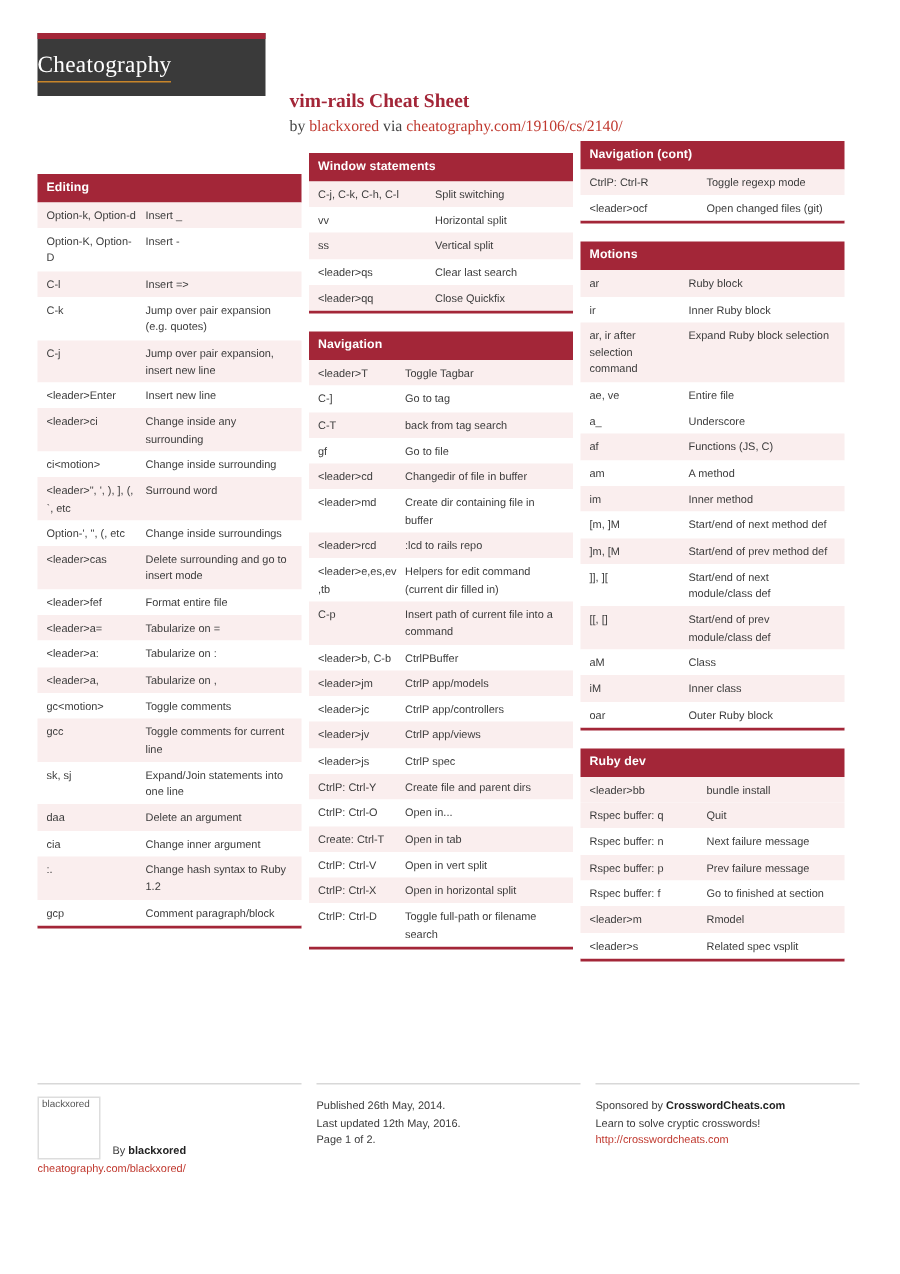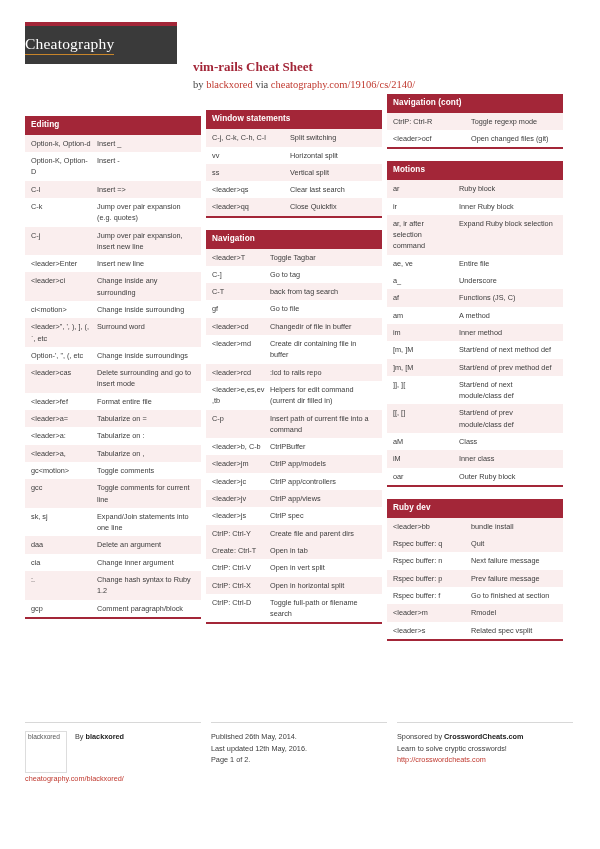--- a/index.html
+++ b/index.html
@@ -136,21 +136,21 @@
     width: 176px;
     flex: 0 0 176px;
     border-top: 1px solid #d8d8d8;
     padding-top: 8px;
     font-size: 7.3px;
     line-height: 1.6;
     color: #3c3c3c;
   }
   .foot-author {
     display: flex;
-    align-items: flex-start;
+    align-items: flex-end;
     gap: 8px;
   }
   .avatar {
     width: 42px;
     height: 42px;
     border: 1px solid #dddddd;
     background: #ffffff;
     box-sizing: border-box;
     font-size: 6.6px;
     color: #555555;
@@ -358,20 +358,24 @@
             <div class="cell-val">CtrlP app/views</div>
           </div>
           <div class="row even k-narrow">
             <div class="cell-key">&lt;leader&gt;js</div>
             <div class="cell-val">CtrlP spec</div>
           </div>
           <div class="row odd k-narrow">
             <div class="cell-key">CtrlP: Ctrl-Y</div>
             <div class="cell-val">Create file and parent dirs</div>
           </div>
+          <div class="row even k-narrow">
+            <div class="cell-key">CtrlP: Ctrl-O</div>
+            <div class="cell-val">Open in...</div>
+          </div>
           <div class="row odd k-narrow">
             <div class="cell-key">Create: Ctrl-T</div>
             <div class="cell-val">Open in tab</div>
           </div>
           <div class="row even k-narrow">
             <div class="cell-key">CtrlP: Ctrl-V</div>
             <div class="cell-val">Open in vert split</div>
           </div>
           <div class="row odd k-narrow">
             <div class="cell-key">CtrlP: Ctrl-X</div>

